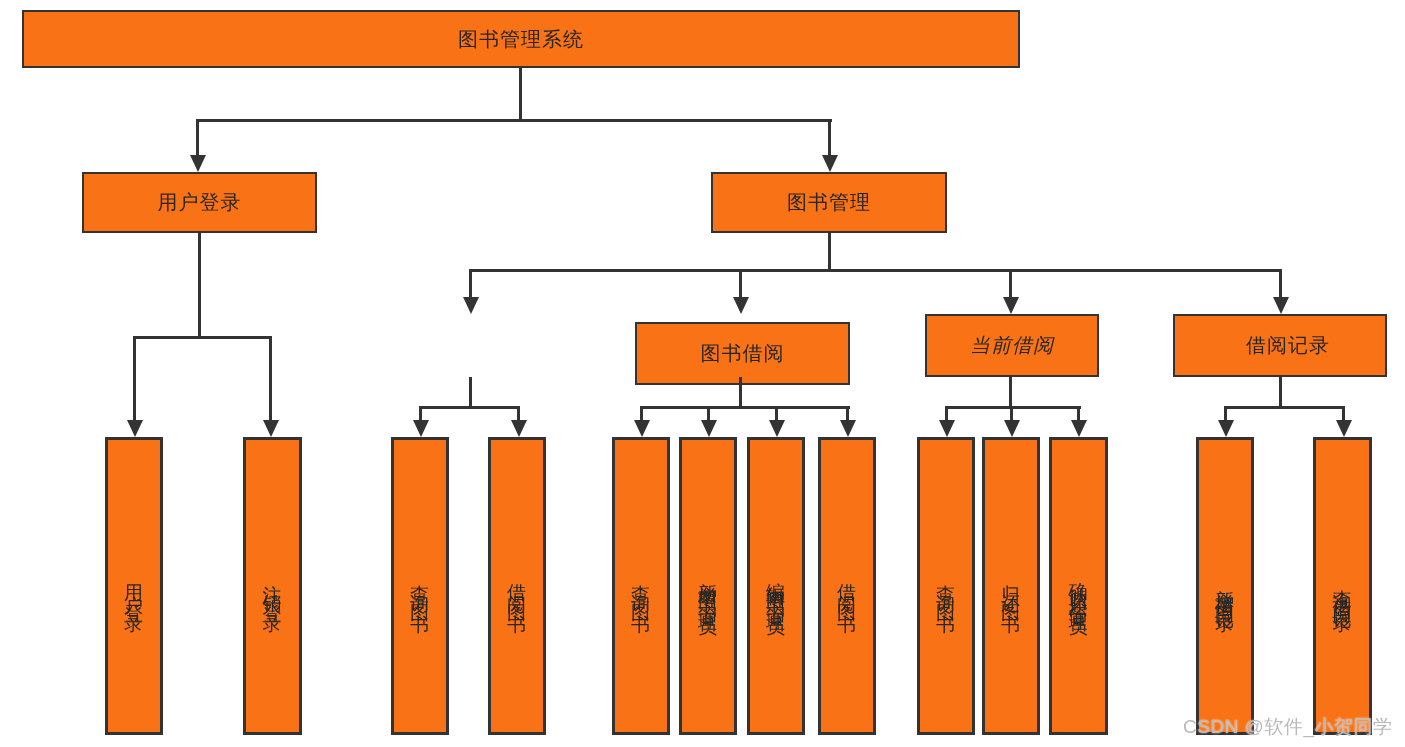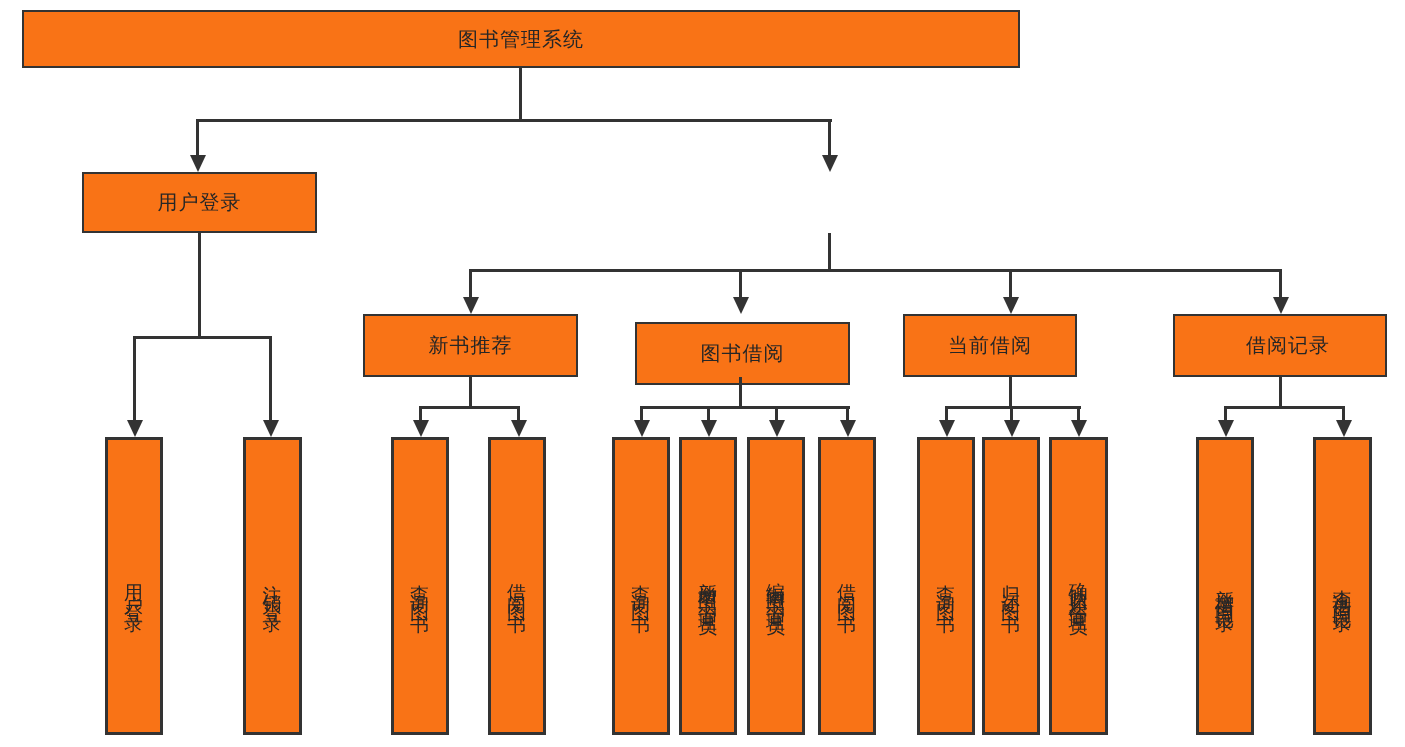--- a/index.html
+++ b/index.html
@@ -47,46 +47,46 @@
   <div class="vline" style="left:519px;top:68px;height:54px;"></div>
   <div class="hline" style="left:196px;top:119px;width:636px;"></div>
   <div class="vline" style="left:196px;top:119px;height:38px;"></div>
   <div class="arrow" style="left:190px;top:155px;"></div>
   <div class="vline" style="left:828px;top:119px;height:38px;"></div>
   <div class="arrow" style="left:822px;top:155px;"></div>
 
   <div class="box" style="left:82px;top:172px;width:235px;height:61px;">
     <span>用户登录</span>
   </div>
+  <div class="box" style="left:711px;top:172px;width:236px;height:61px;">
+    <span>图书管理</span>
+  </div>
 
   <div class="vline" style="left:198px;top:233px;height:106px;"></div>
   <div class="hline" style="left:133px;top:336px;width:139px;"></div>
   <div class="vline" style="left:133px;top:336px;height:85px;"></div>
   <div class="arrow" style="left:127px;top:420px;"></div>
   <div class="vline" style="left:269px;top:336px;height:85px;"></div>
   <div class="arrow" style="left:263px;top:420px;"></div>
 
   <div class="vline" style="left:828px;top:233px;height:39px;"></div>
   <div class="hline" style="left:469px;top:269px;width:813px;"></div>
   <div class="vline" style="left:469px;top:269px;height:30px;"></div>
   <div class="arrow" style="left:463px;top:297px;"></div>
   <div class="vline" style="left:739px;top:269px;height:30px;"></div>
   <div class="arrow" style="left:733px;top:297px;"></div>
   <div class="vline" style="left:1009px;top:269px;height:30px;"></div>
   <div class="arrow" style="left:1003px;top:297px;"></div>
   <div class="vline" style="left:1279px;top:269px;height:30px;"></div>
   <div class="arrow" style="left:1273px;top:297px;"></div>
 
-  <div class="box" style="left:363px;top:314px;width:215px;height:63px;">
-    <span>新书推荐</span>
-  </div>
   <div class="box" style="left:635px;top:322px;width:215px;height:63px;">
     <span>图书借阅</span>
   </div>
-  <div class="box" style="left:903px;top:314px;width:174px;height:63px;">
+  <div class="box" style="left:925px;top:314px;width:174px;height:63px;font-style:italic;">
     <span>当前借阅</span>
   </div>
   <div class="box" style="left:1173px;top:314px;width:214px;height:63px;padding-left:16px;">
     <span>借阅记录</span>
   </div>
 
   <div class="vline" style="left:469px;top:377px;height:32px;"></div>
   <div class="hline" style="left:419px;top:406px;width:101px;"></div>
   <div class="vline" style="left:419px;top:406px;height:15px;"></div>
   <div class="arrow" style="left:413px;top:420px;"></div>
@@ -157,14 +157,15 @@
     <span>确认归还（管理员）</span>
   </div>
 
   <div class="box vbox tight" style="left:1196px;top:437px;width:58px;height:298px;">
     <span>新增借阅记录</span>
   </div>
   <div class="box vbox tight" style="left:1313px;top:437px;width:59px;height:298px;">
     <span>查询借阅记录</span>
   </div>
 
+  <div class="watermark">CSDN @软件_小贺同学</div>
 
 </div>
 
 </body></html>

